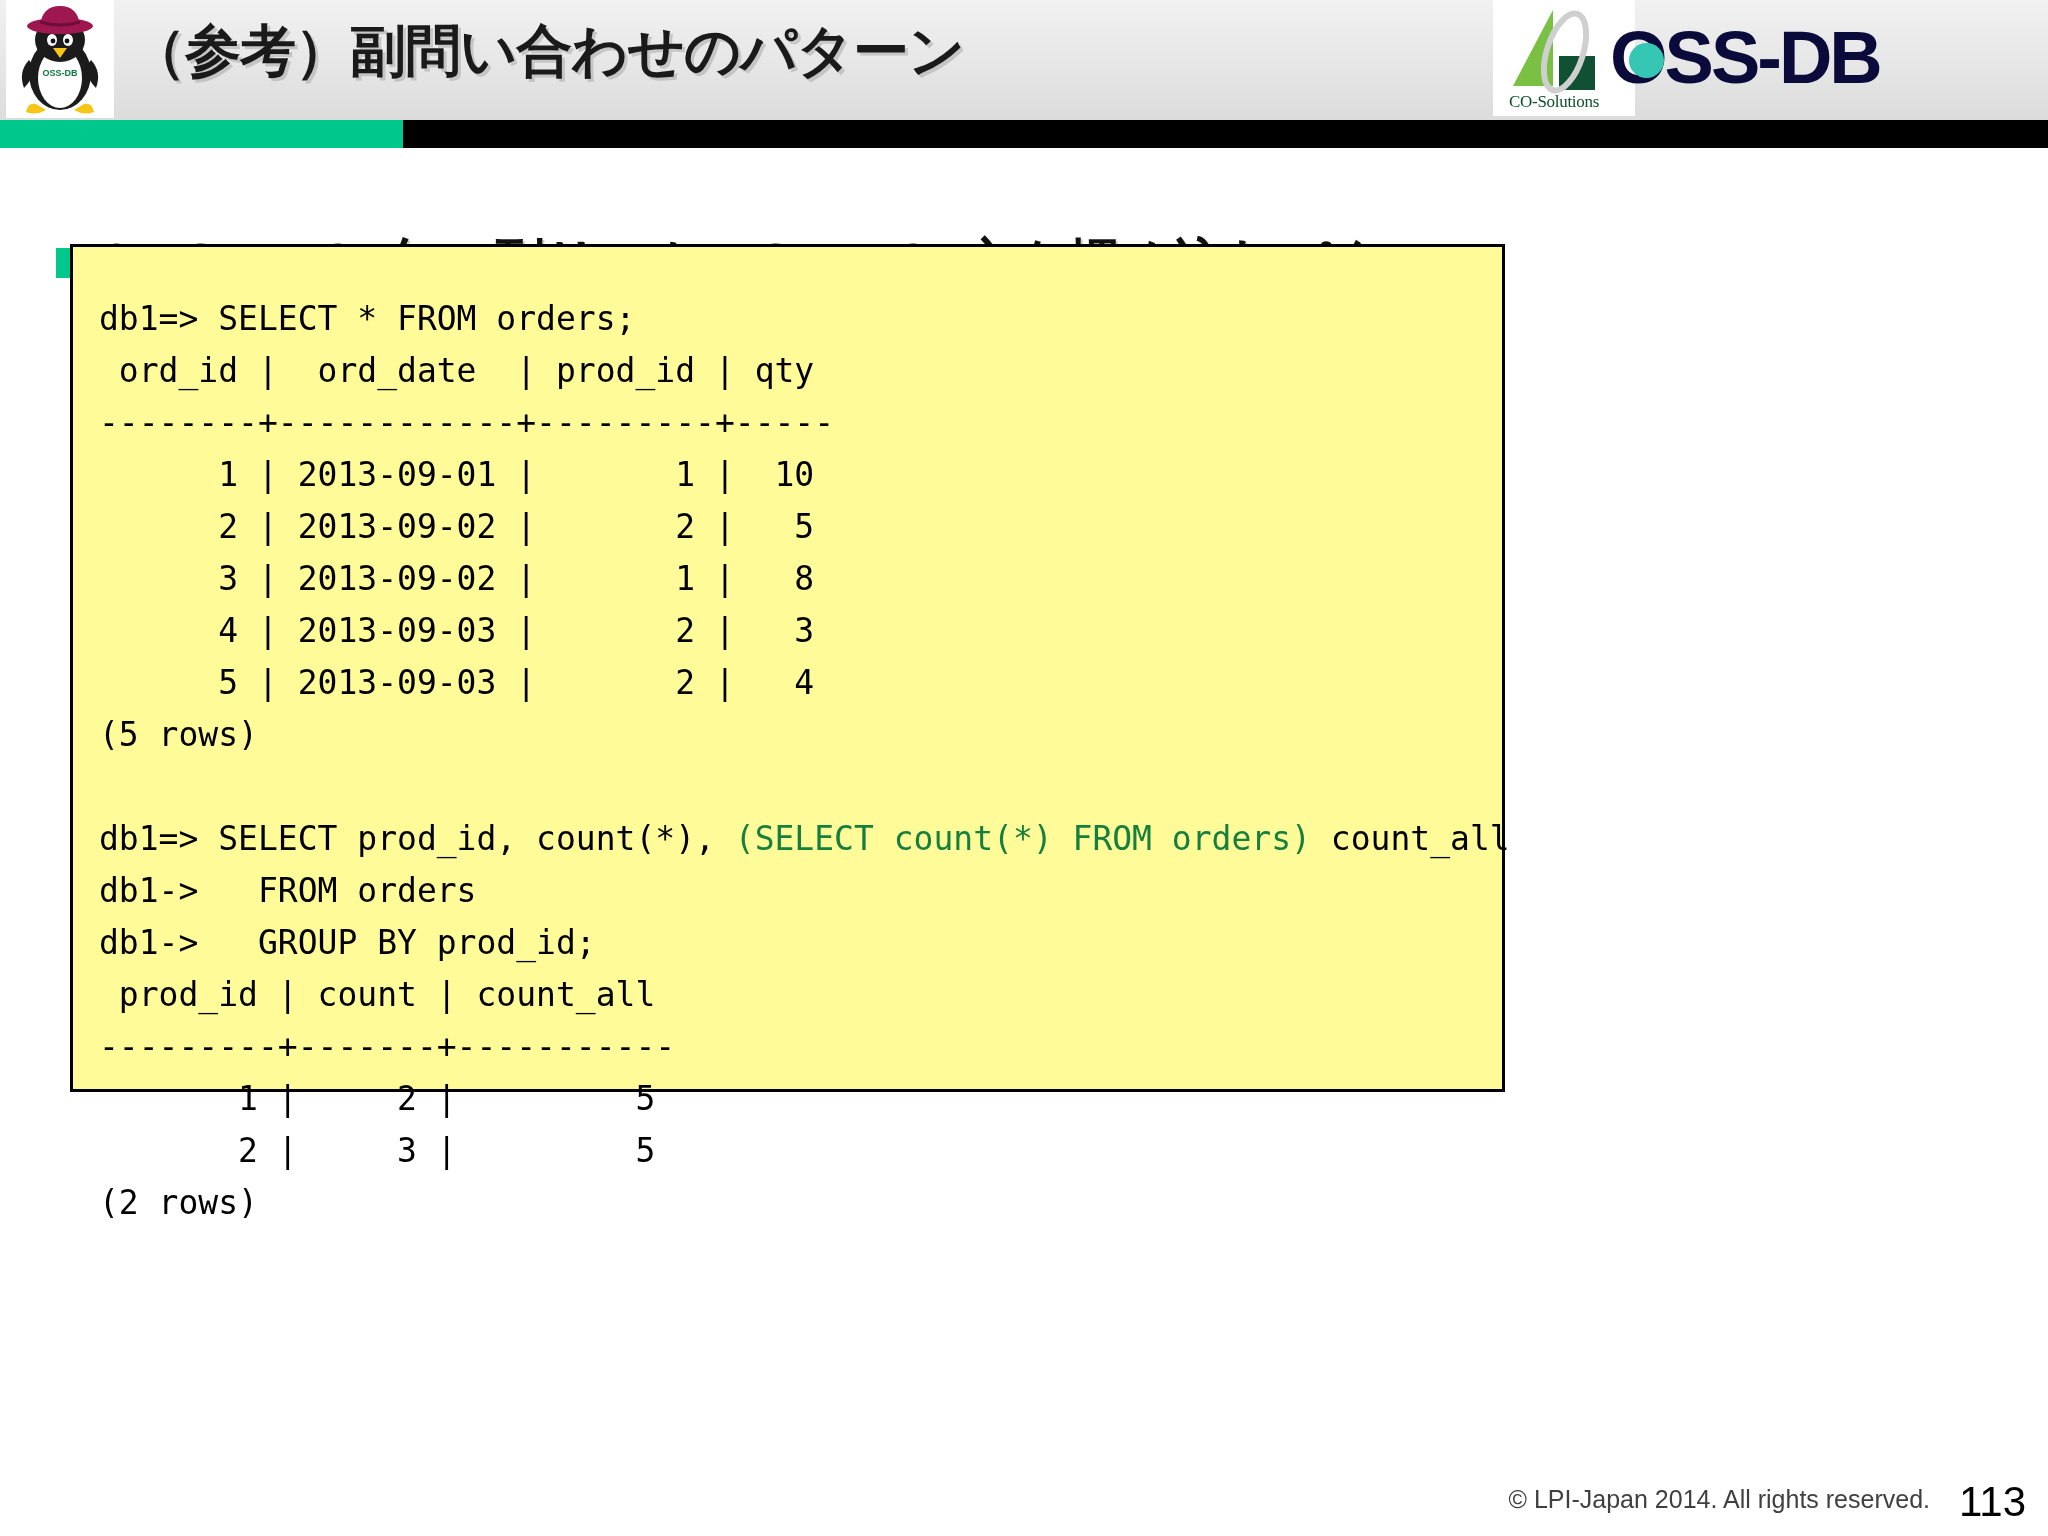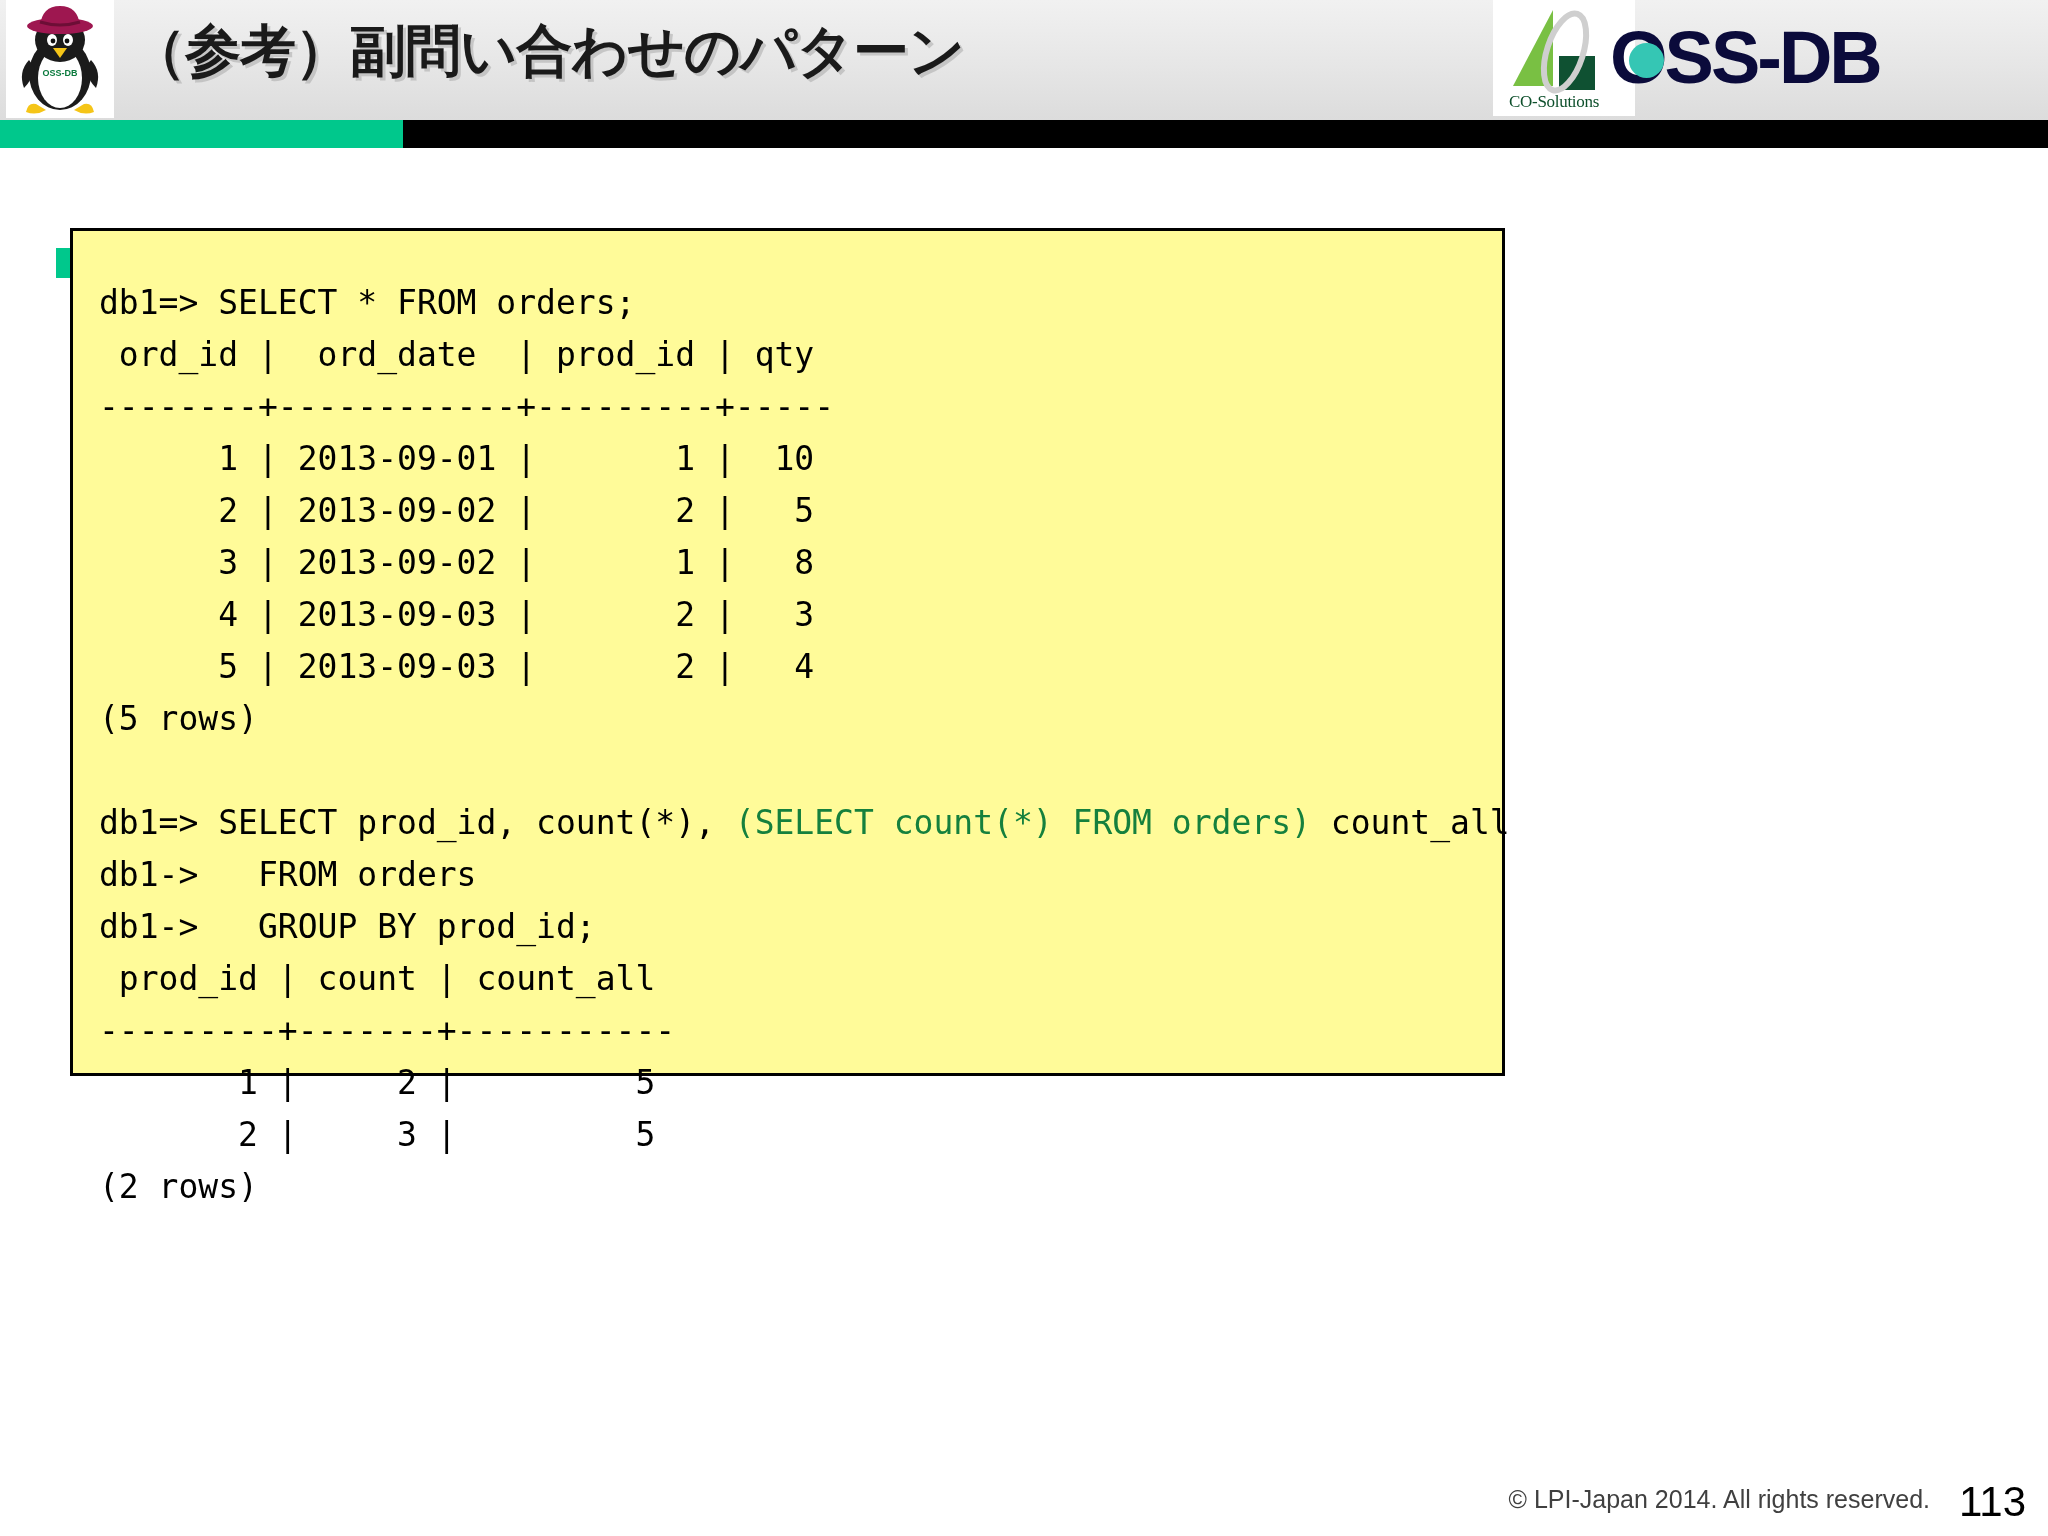--- a/index.html
+++ b/index.html
@@ -118,21 +118,21 @@
     font-weight: bold;
     color: #111111;
     white-space: nowrap;
     text-shadow: 2px 2px 0px rgba(160,160,160,0.5);
   }
 
   
   .codebox {
     position: absolute;
     left: 70px;
-    top: 228px;
+    top: 244px;
     width: 1435px;
     height: 848px;
     background: #fffb99;
     border: 3px solid #000000;
     box-sizing: border-box;
     padding: 46px 0 0 26px;
   }
   .code {
     font-family: "DejaVu Sans Mono", monospace;
     font-size: 33px;

